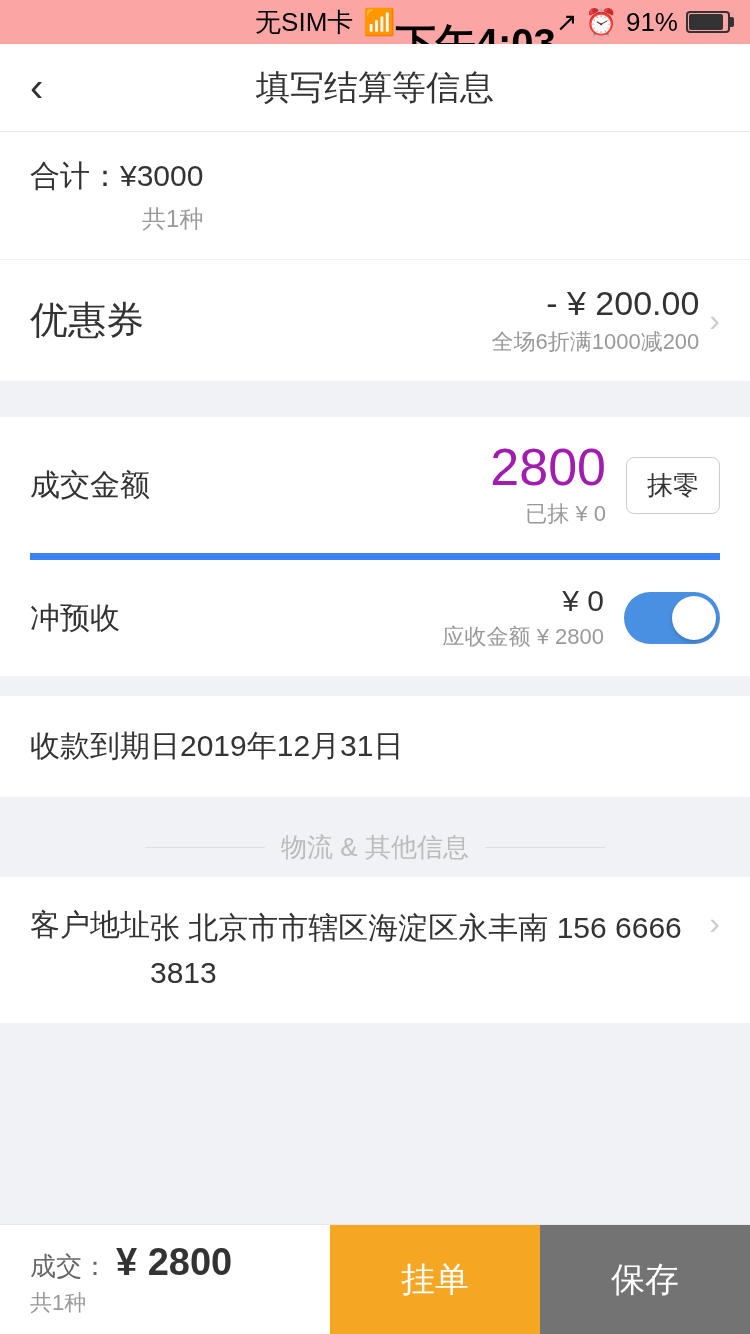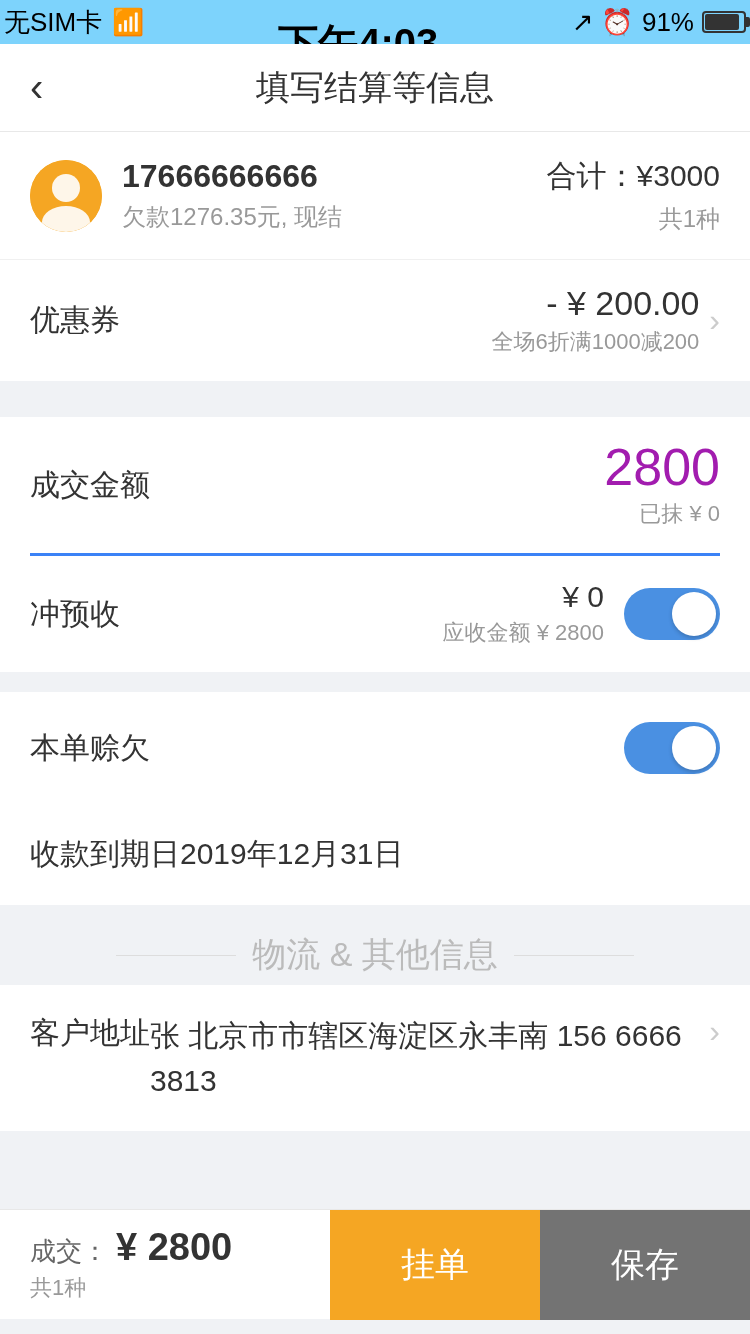--- a/index.html
+++ b/index.html
@@ -8,26 +8,26 @@
       font-family: -apple-system, "PingFang SC", "Helvetica Neue", Arial, sans-serif;
       background: #f0f2f5;
       width: 750px;
       min-height: 1334px;
       overflow-x: hidden;
       font-size: 28px;
     }
 
     
     .status-bar {
-      background: #7dd3fc;
+      background: #fca5a5;
       height: 44px;
       display: flex;
       align-items: center;
-      justify-content: space-between;
-      padding: 0 4px;
+      justify-content: flex-end;
+      padding: 0 20px;
       font-size: 26px;
       font-weight: 500;
     }
     .status-left { display: flex; align-items: center; gap: 10px; }
     .status-center { font-size: 40px; font-weight: 600; margin-top: 43px; }
     .status-right { display: flex; align-items: center; gap: 8px; font-size: 26px; }
     .battery-icon {
       display: inline-block;
       width: 44px; height: 22px;
       border: 2px solid #333;
@@ -129,21 +129,21 @@
 
     
     .coupon-row {
       display: flex;
       align-items: center;
       justify-content: space-between;
       padding: 24px 30px;
       border-top: 1px solid #f0f0f0;
     }
     .coupon-label {
-      font-size: 30px;
+      font-size: 38px;
       color: #333;
     }
     .coupon-right {
       display: flex;
       align-items: center;
       gap: 10px;
     }
     .coupon-info {
       text-align: right;
     }
@@ -171,21 +171,21 @@
     
     .deal-section {
       background: #fff;
       padding: 0 30px;
     }
     .deal-row {
       display: flex;
       align-items: center;
       justify-content: space-between;
       padding: 24px 0;
-      border-bottom: 3px solid #3b82f6;
+      border-bottom: 7px solid #3b82f6;
     }
     .deal-row:last-child { border-bottom: none; }
     .deal-label {
       font-size: 30px;
       color: #333;
     }
     .deal-right {
       display: flex;
       align-items: center;
       gap: 20px;
@@ -287,21 +287,21 @@
 
     
     .logistics-divider {
       background: #f0f2f5;
       height: 60px;
       display: flex;
       align-items: center;
       justify-content: center;
     }
     .logistics-label {
-      font-size: 34px;
+      font-size: 26px;
       color: #bbb;
       display: flex;
       align-items: center;
       gap: 16px;
     }
     .logistics-line {
       width: 120px;
       height: 1px;
       background: #ddd;
     }
@@ -338,21 +338,21 @@
 
     
     .bottom-spacer {
       height: 200px;
       background: #f0f2f5;
     }
 
     
     .bottom-bar {
       position: fixed;
-      bottom: 15px;
+      bottom: 0;
       left: 0;
       width: 750px;
       height: 110px;
       background: #fff;
       display: flex;
       align-items: center;
       border-top: 1px solid #e8e8e8;
     }
     .bottom-summary {
       flex: 1;
@@ -422,33 +422,20 @@
   </div>
 </div>
 
 <div class="nav-bar">
   <div class="nav-back">‹</div>
   <div class="nav-title">填写结算等信息</div>
 </div>
 
 <div class="section">
   <div class="user-info-row">
-    <div class="user-left">
-      <div class="avatar">
-        <svg width="72" height="72" viewBox="0 0 72 72">
-          <circle cx="36" cy="36" r="36" fill="#f5a623"></circle>
-          <circle cx="36" cy="28" r="14" fill="#fff" opacity="0.9"></circle>
-          <ellipse cx="36" cy="62" rx="24" ry="16" fill="#fff" opacity="0.9"></ellipse>
-        </svg>
-      </div>
-      <div class="user-details">
-        <div class="user-phone">17666666666</div>
-        <div class="user-debt">欠款1276.35元, 现结</div>
-      </div>
-    </div>
     <div class="user-right">
       <div class="user-total">
         <span>合计：</span><span>¥3000</span>
       </div>
       <div class="user-count">共1种</div>
     </div>
   </div>
 
   <div class="coupon-row">
     <span class="coupon-label">优惠券</span>
@@ -466,46 +453,41 @@
 
 <div class="deal-section">
 
   <div class="deal-row">
     <span class="deal-label">成交金额</span>
     <div class="deal-right">
       <div class="deal-amount-info">
         <div class="deal-amount-num">2800</div>
         <div class="deal-amount-sub">已抹  ¥ 0</div>
       </div>
+      <button class="round-btn">抹零</button>
     </div>
   </div>
 
   <div class="deal-row">
     <span class="deal-label">冲预收</span>
     <div class="prepay-right">
       <div class="prepay-amount-info">
         <div class="prepay-amount">¥ 0</div>
         <div class="prepay-sub">应收金额 ¥ 2800</div>
       </div>
       <div class="toggle-switch">
         <div class="toggle-knob"></div>
       </div>
     </div>
   </div>
 </div>
 
 <div class="gray-divider"></div>
 
 <div class="debt-section">
-  <div class="debt-row">
-    <span class="debt-label">本单赊欠</span>
-    <div class="toggle-switch">
-      <div class="toggle-knob"></div>
-    </div>
-  </div>
 
   <div class="duedate-row">
     <span class="duedate-label">收款到期日</span>
     <span class="duedate-value">2019年12月31日</span>
   </div>
 </div>
 
 <div class="gray-divider"></div>
 
 <div class="logistics-divider">

